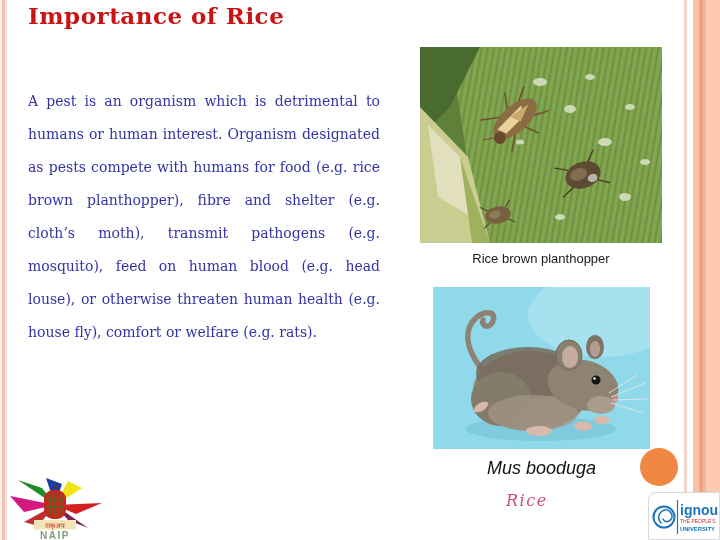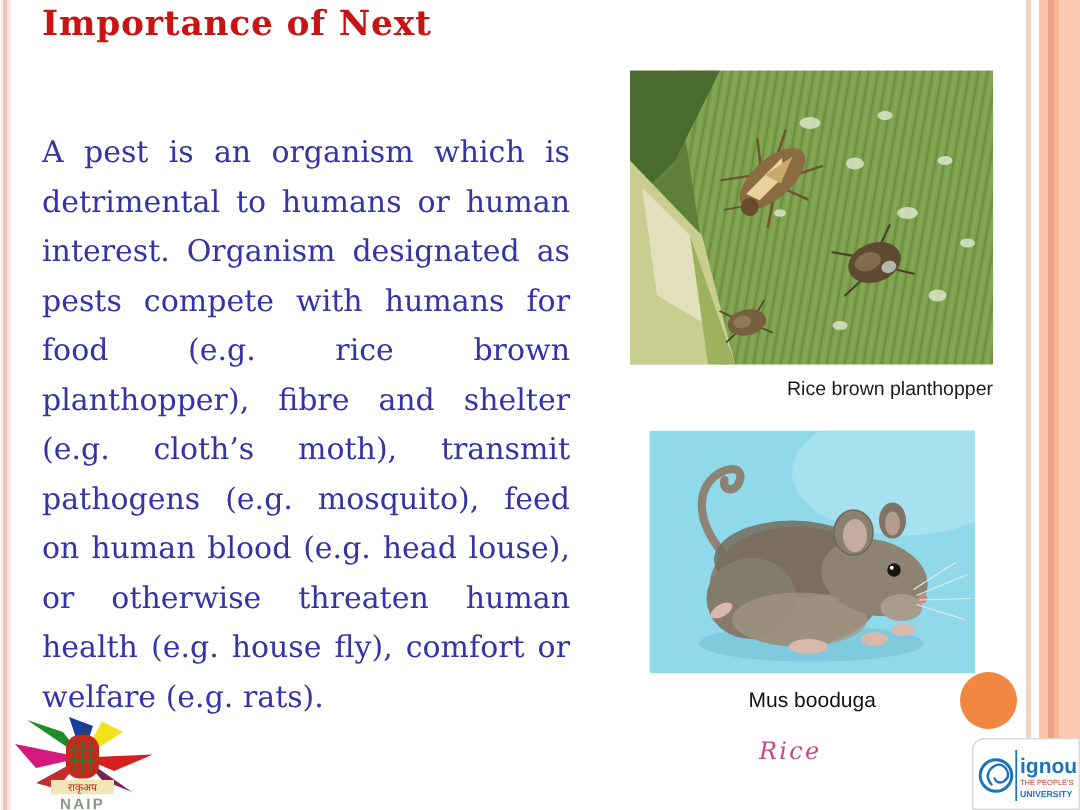--- a/index.html
+++ b/index.html
@@ -30,32 +30,32 @@
     position:absolute; left:28px; top:2px; margin:0;
     font-family:"DejaVu Serif", serif; font-weight:bold;
     font-size:23px; color:#C81414; letter-spacing:0.5px;
   }
   .subtitle {
     position:absolute; left:28px; top:54px; margin:0;
     font-size:18px; font-weight:normal; color:#2EA7CE;
   }
   .body-text {
     position:absolute; left:28px; top:85px; width:352px; margin:0;
-    font-family:"DejaVu Serif", serif; font-size:20px; line-height:33px;
+    font-family:"DejaVu Serif", serif; font-size:14px; line-height:33px;
     color:#3434A6; text-align:justify;
   }
   .fig1 { position:absolute; left:420px; top:47px; width:242px; height:196px; }
   .fig1-caption {
     position:absolute; left:420px; top:251px; width:242px;
-    text-align:right; font-size:13px; color:#1b1b1b;
+    text-align:center; font-size:13px; color:#1b1b1b;
   }
   .fig2 { position:absolute; left:433px; top:287px; width:217px; height:162px; }
   .fig2-caption {
     position:absolute; left:433px; top:458px; width:217px;
-    text-align:center; font-size:14px; color:#111111;
+    text-align:center; font-style:italic; font-size:18px; color:#111111;
   }
   .orange-circle {
     position:absolute; left:640px; top:448px; width:38px; height:38px;
     border-radius:50%; background:#F08843; z-index:2;
   }
   .next-link {
     position:absolute; left:506px; top:491px;
     font-family:"DejaVu Serif", serif; font-style:italic;
     font-size:16px; color:#C84B7E; letter-spacing:1.5px;
     text-decoration:none; cursor:pointer;
@@ -68,21 +68,21 @@
   }
 </style>
 </head>
 <body>
 
 <div class="page">
 
   <div class="left-edge"></div>
   <div class="right-edge"></div>
 
-  <h1 class="title">Importance of Next</h1>
+  <h1 class="title">Importance of Rice</h1>
   <p class="body-text">A pest is an organism which is detrimental to humans or human interest. Organism designated as pests compete with humans for food (e.g. rice brown planthopper), fibre and shelter (e.g. cloth’s moth), transmit pathogens (e.g. mosquito), feed on human blood (e.g. head louse), or otherwise threaten human health (e.g. house fly), comfort or welfare (e.g. rats).</p>
 
   <svg class="fig1" viewBox="0 0 242 196">
     <defs>
       <pattern id="veins" width="6" height="10" patternUnits="userSpaceOnUse" patternTransform="rotate(10)">
         <rect width="6" height="10" fill="#7EA24D"></rect>
         <line x1="1" y1="0" x2="1" y2="10" stroke="#6A8C3F" stroke-width="1.4"></line>
         <line x1="4" y1="0" x2="4" y2="10" stroke="#86AC56" stroke-width="0.8"></line>
       </pattern>
     </defs>

